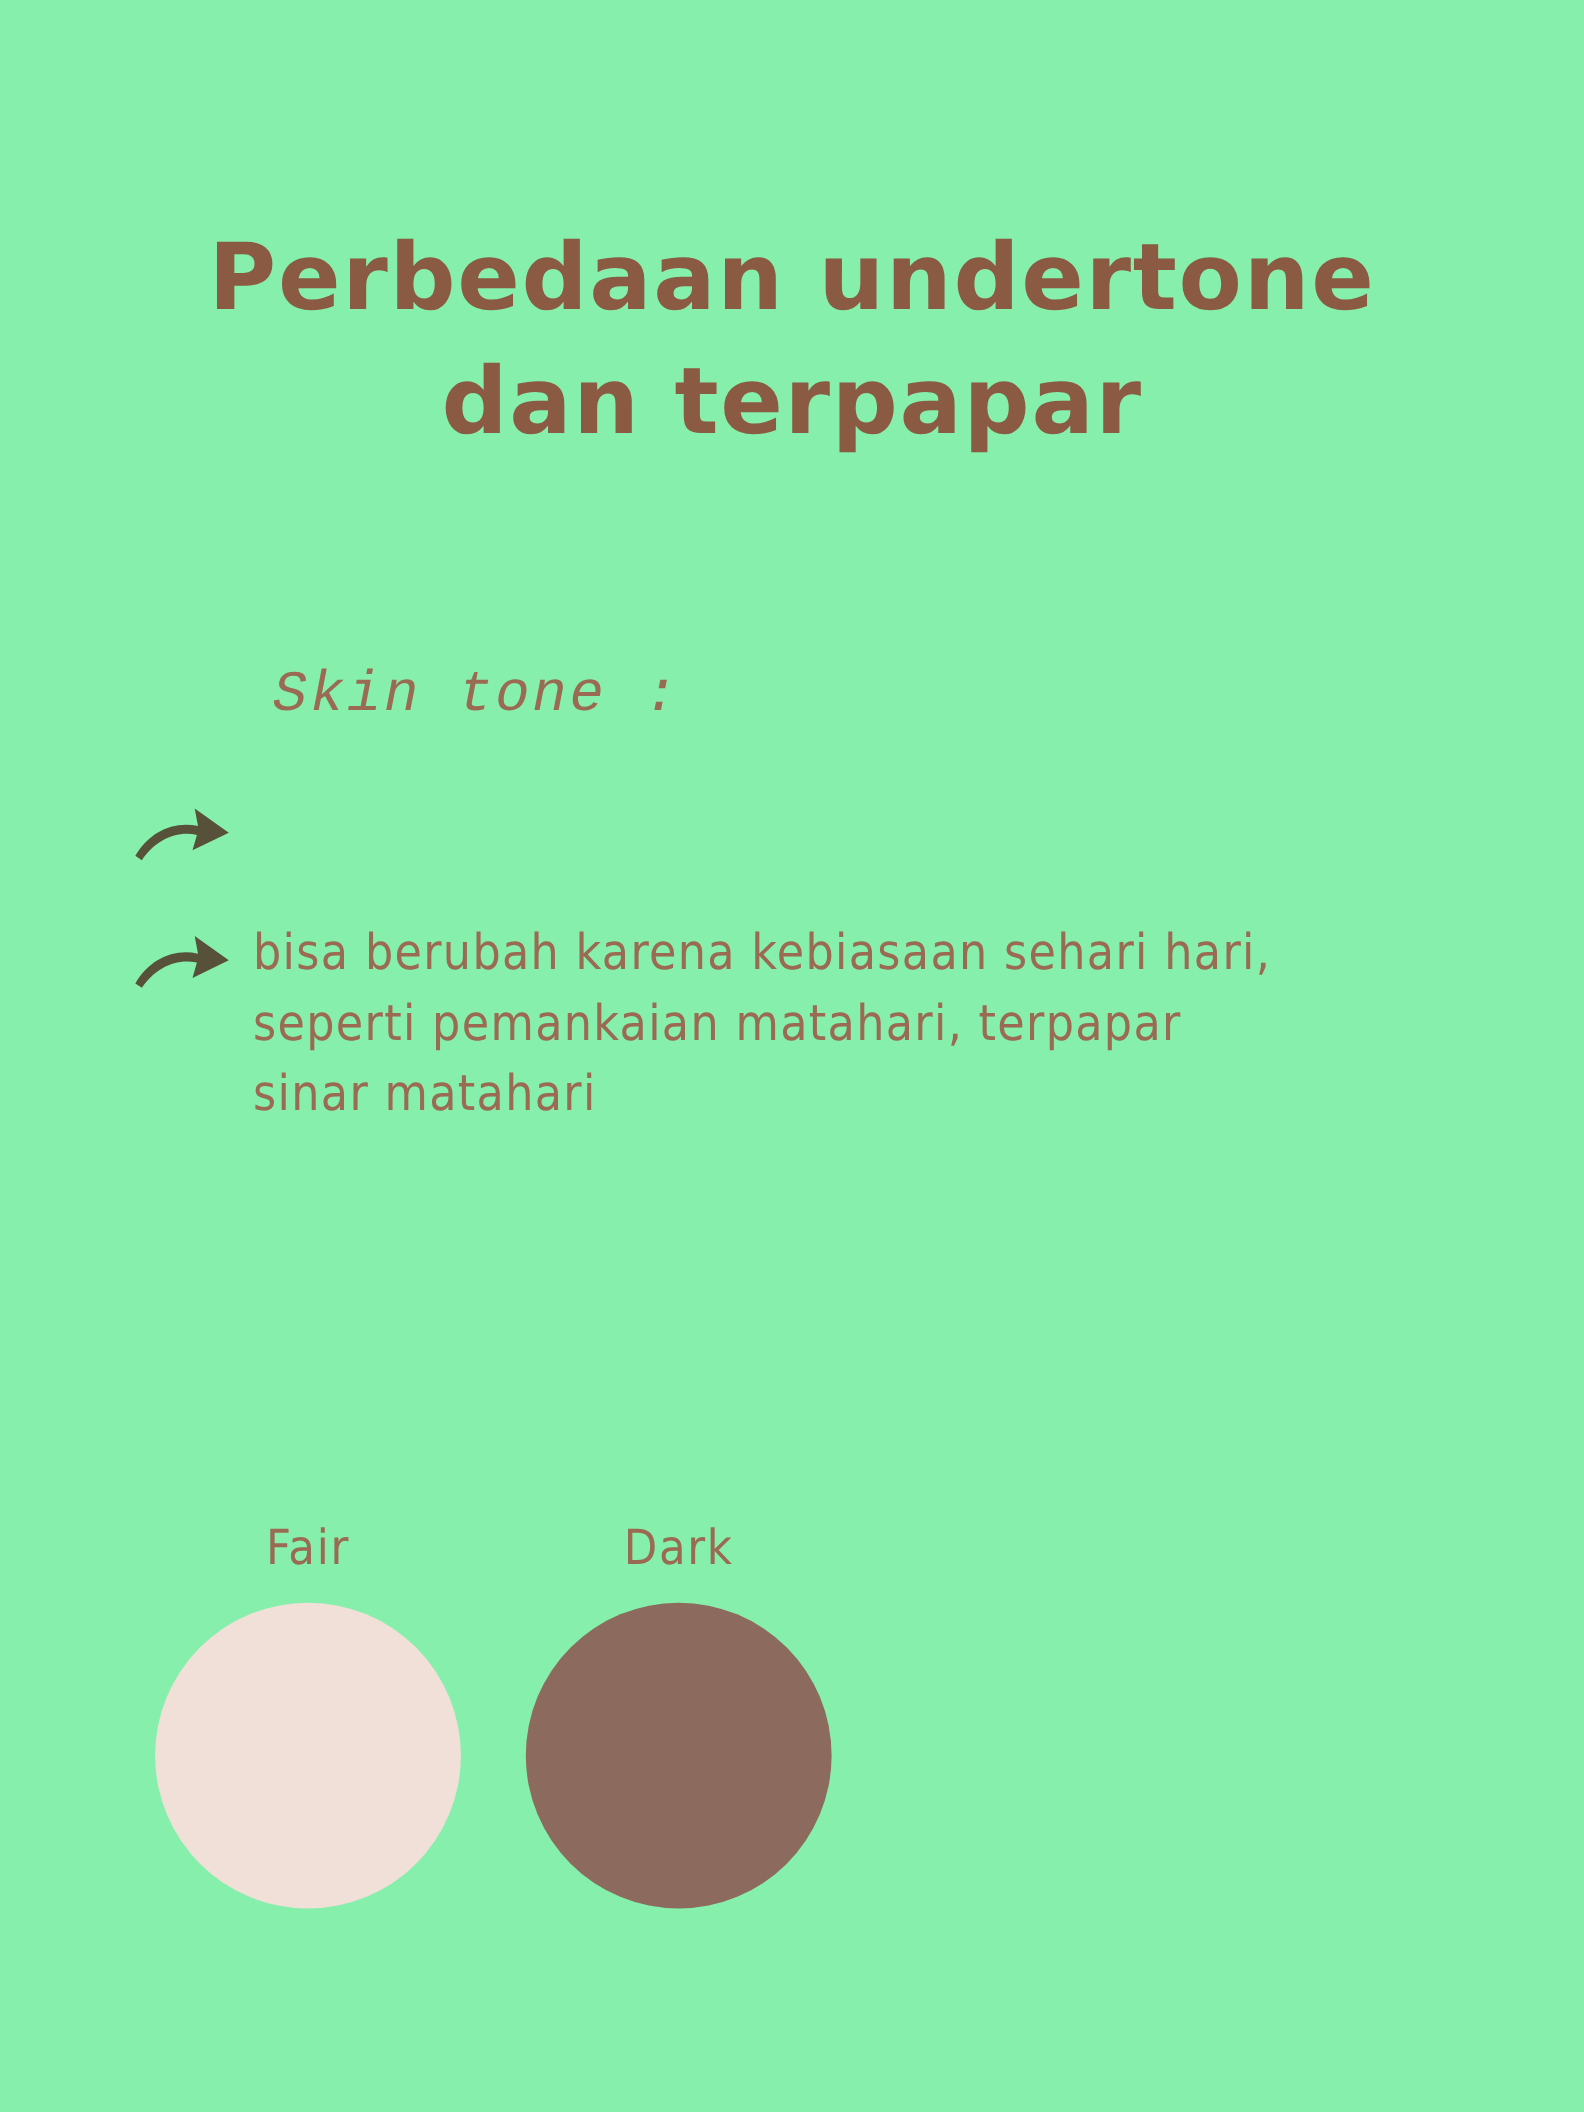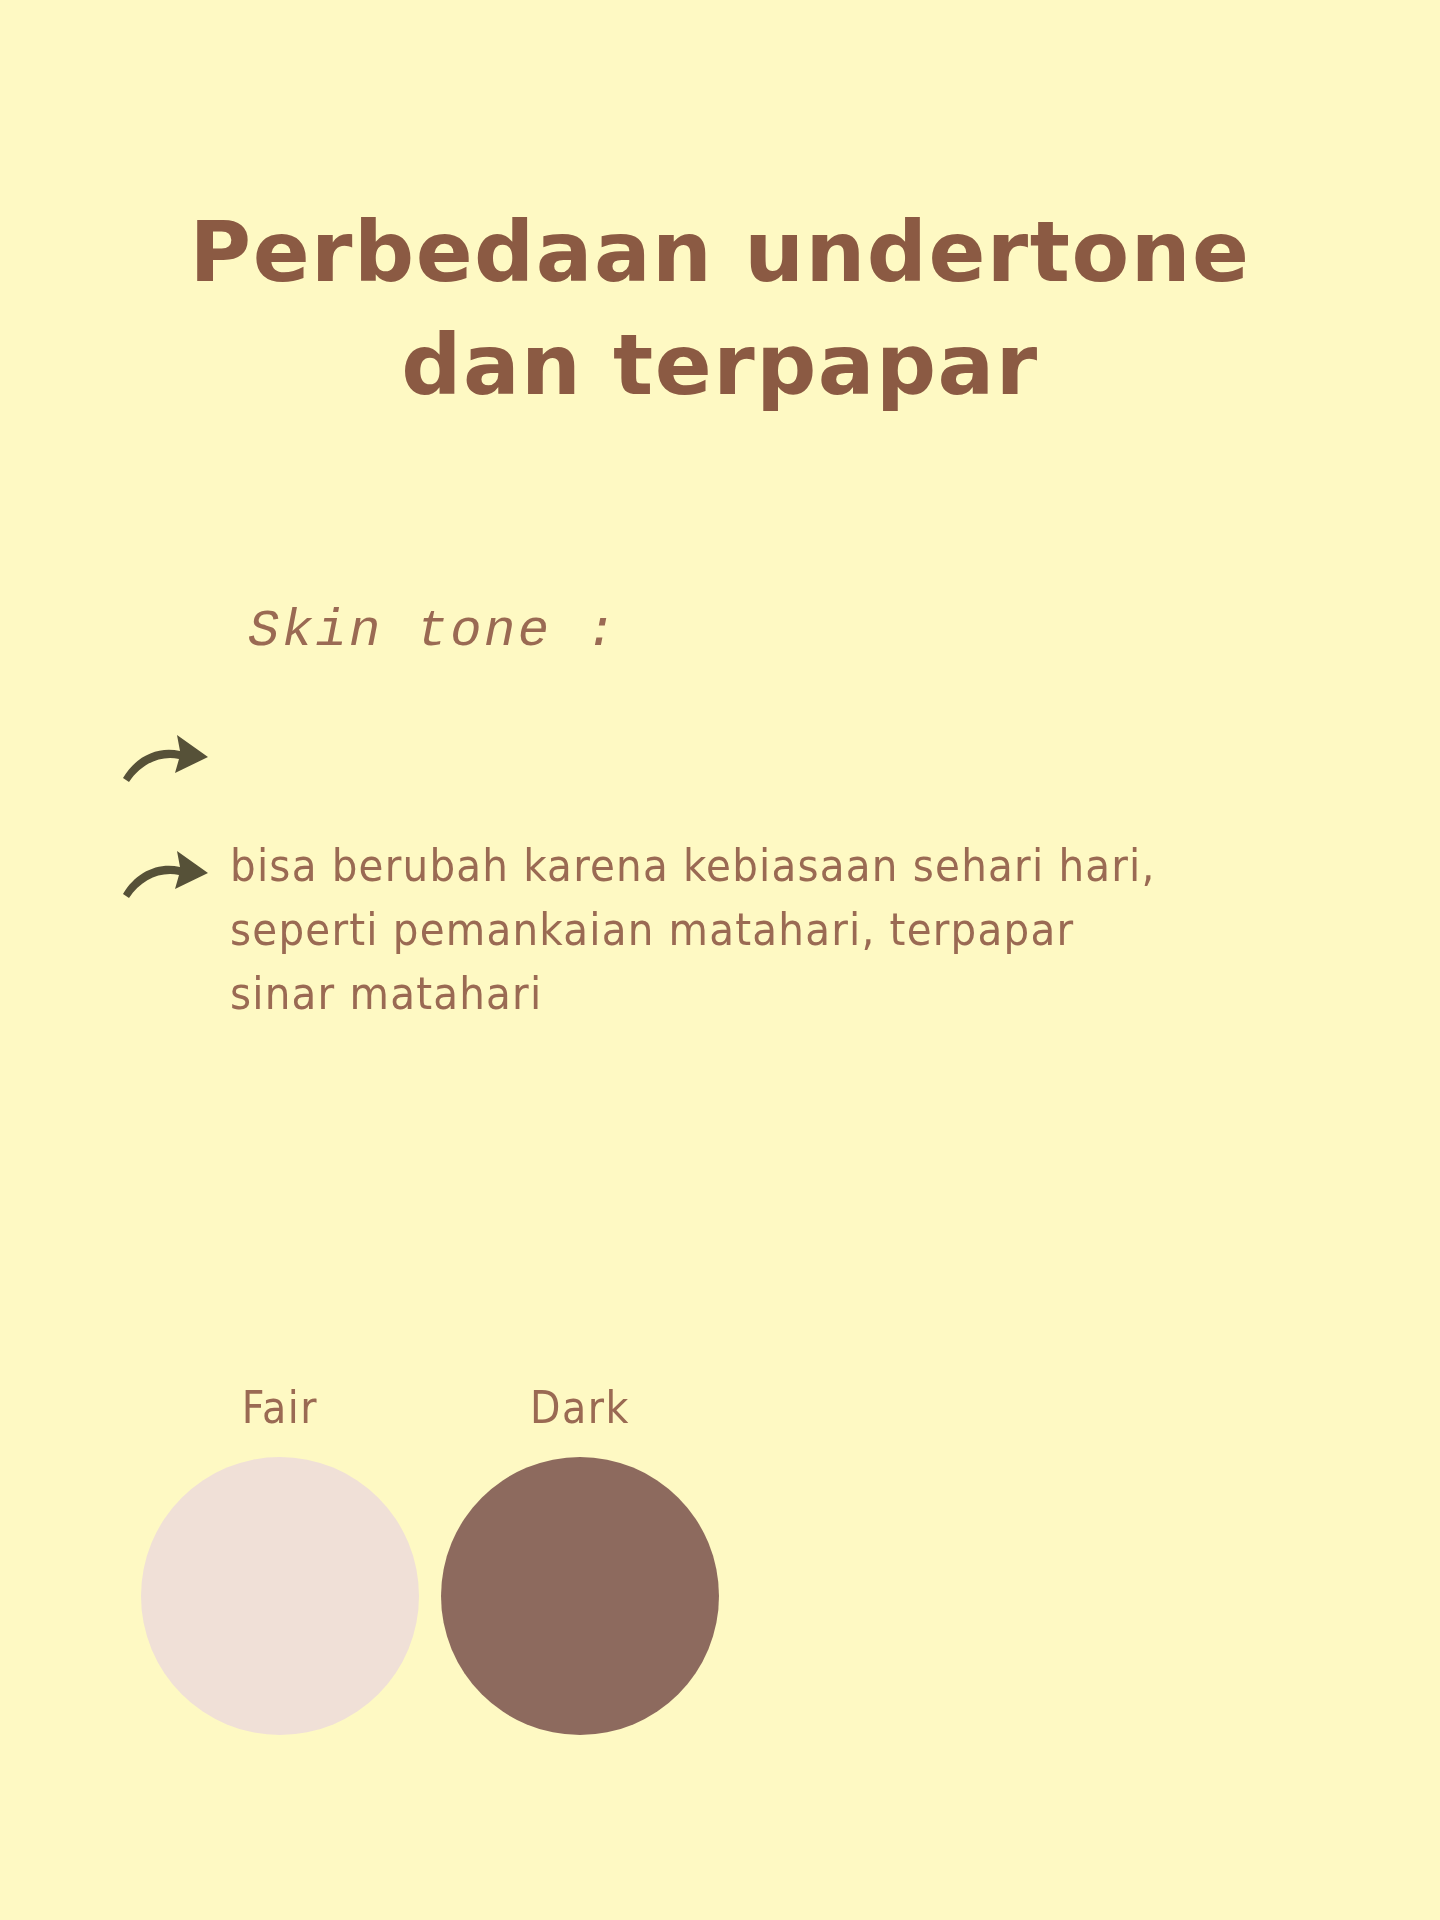--- a/index.html
+++ b/index.html
@@ -11,21 +11,21 @@
     height: 1920px;
     background: #FDF2EF;
     font-family: "DejaVu Sans", sans-serif;
     overflow: hidden;
   }
 
   .poster {
     position: relative;
     width: 1440px;
     height: 1920px;
-    background: #fef9c3;
+    background: #86efac;
     box-sizing: border-box;
   }
 
   
   .title-block {
     position: absolute;
     top: 196px;
     left: 0;
     width: 1440px;
     text-align: center;
@@ -90,20 +90,21 @@
   }
 
   
   .swatches {
     position: absolute;
     top: 1382px;
     left: 130px;
     width: 1290px;
     display: flex;
     justify-content: flex-start;
+    gap: 37px;
   }
   .swatch {
     width: 300px;
     display: flex;
     flex-direction: column;
     align-items: center;
   }
   .swatch-label {
     color: #9A6A53;
     font-family: "DejaVu Sans Condensed", "DejaVu Sans", sans-serif;

